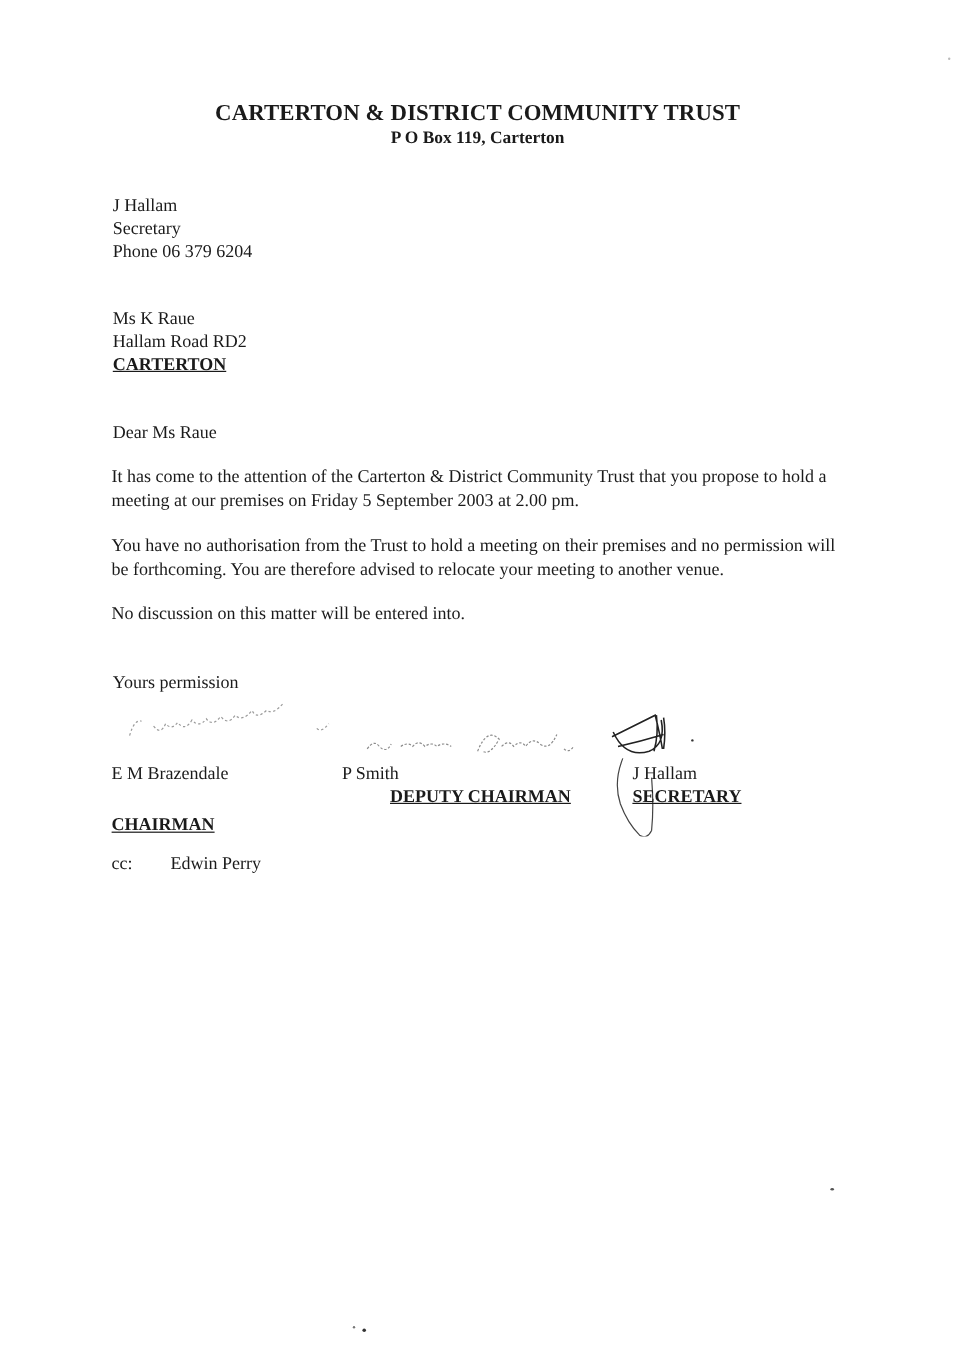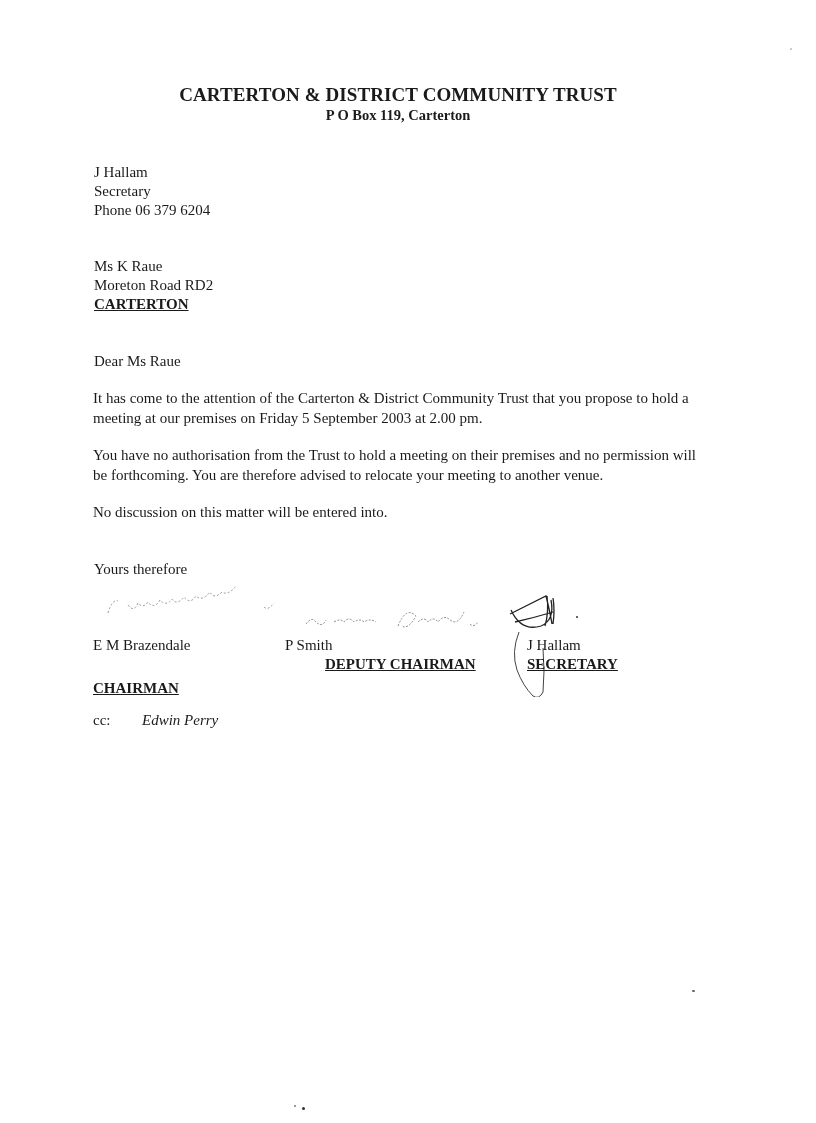--- a/index.html
+++ b/index.html
@@ -26,31 +26,31 @@
   <div class="abs subtitle">P O Box 119, Carterton</div>
 
   <div>
     <div class="abs line" style="left:94px; top:163px;">J Hallam</div>
     <div class="abs line" style="left:94px; top:182px;">Secretary</div>
     <div class="abs line" style="left:94px; top:201px;">Phone 06 379 6204</div>
   </div>
 
   <div>
     <div class="abs line" style="left:94px; top:257px;">Ms K Raue</div>
-    <div class="abs line" style="left:94px; top:276px;">Moreton Road RD2</div>
+    <div class="abs line" style="left:94px; top:276px;">Hallam Road RD2</div>
     <div class="abs line bold" style="left:94px; top:295px;">CARTERTON</div>
   </div>
 
   <div class="abs line" style="left:94px; top:352px;">Dear Ms Raue</div>
 
   <div class="abs para" style="top:389px;">It has come to the attention of the Carterton &amp; District Community Trust that you propose to hold a meeting at our premises on Friday 5 September 2003 at 2.00 pm.</div>
   <div class="abs para" style="top:446px;">You have no authorisation from the Trust to hold a meeting on their premises and no permission will be forthcoming.  You are therefore advised to relocate your meeting to another venue.</div>
   <div class="abs para" style="top:503px;">No discussion on this matter will be entered into.</div>
 
-  <div class="abs line" style="left:94px; top:560px;">Yours therefore</div>
+  <div class="abs line" style="left:94px; top:560px;">Yours permission</div>
 
   <svg class="sig-scribble" style="left:88px; top:585px;" width="200" height="40">
     <path d="M20 28 q4 -14 10 -12 M40 20 q6 8 10 -2 q5 6 10 -1 q6 8 12 -2 q6 7 12 -1 q5 7 12 -2 q6 8 12 -1 q6 6 14 -4 q4 8 12 0 q6 4 14 -6 M176 22 q4 4 10 -4" stroke="#9a9a9a" stroke-width="1" fill="none" stroke-dasharray="2 2"></path>
   </svg>
   <svg class="sig-scribble" style="left:298px; top:600px;" width="190" height="40">
     <path d="M8 24 q6 -8 10 -2 q6 6 10 -2 M36 22 q6 -4 10 0 q5 -6 10 0 q6 -4 10 0 q6 -4 12 0 M100 26 q8 -20 18 -10 q-8 14 -14 10 M120 22 q6 -6 10 0 q6 -6 10 0 q6 -8 12 -2 q8 6 14 -8 M172 24 q4 4 8 -2" stroke="#8c8c8c" stroke-width="1" fill="none" stroke-dasharray="2 1.5"></path>
   </svg>
   <svg class="sig-scribble" style="left:505px; top:592px;" width="80" height="105">
     <path d="M5 22 q20 -10 36 -18 q4 16 6 28 M10 30 q18 -4 38 -10 M6 18 q10 22 30 16 q14 -6 10 -26 M42 4 q2 16 -2 30 M48 6 q2 12 0 26" stroke="#222" stroke-width="1.3" fill="none"></path>
     <path d="M14 40 q-8 20 -2 38 q6 16 16 26 q6 4 10 -4 q2 -20 0 -44" stroke="#444" stroke-width="1" fill="none"></path>
@@ -65,20 +65,20 @@
     <div class="abs line" style="left:285px; top:636px;">P Smith</div>
     <div class="abs line bold" style="left:285px; top:655px;margin-left:40px;">DEPUTY CHAIRMAN</div>
   </div>
   <div>
     <div class="abs line" style="left:527px; top:636px;">J Hallam</div>
     <div class="abs line bold" style="left:527px; top:655px;">SECRETARY</div>
   </div>
 
   <div>
     <div class="abs line" style="left:93px; top:711px;">cc:</div>
-    <div class="abs line" style="left:142px; top:711px;font-style:italic;">Edwin Perry</div>
+    <div class="abs line" style="left:142px; top:711px;">Edwin Perry</div>
   </div>
 
   <div class="speck" style="left:302px; top:1107px; width:3px; height:3px;"></div>
   <div class="speck" style="left:294px; top:1105px; width:2px; height:2px; background:#777;"></div>
   <div class="speck" style="left:692px; top:990px; width:3px; height:2px; background:#555;"></div>
   <div class="speck" style="left:790px; top:48px; width:2px; height:2px; background:#bbb;"></div>
 </div>
 
 </body></html>

